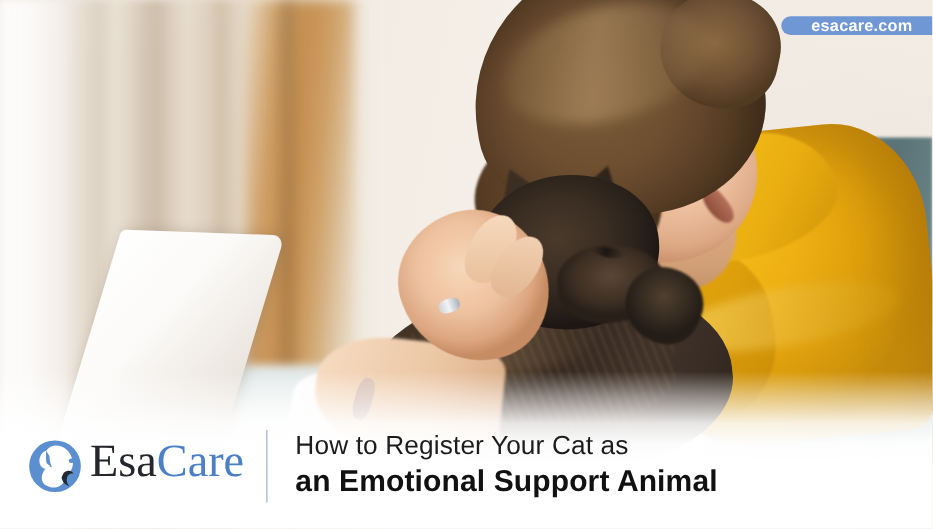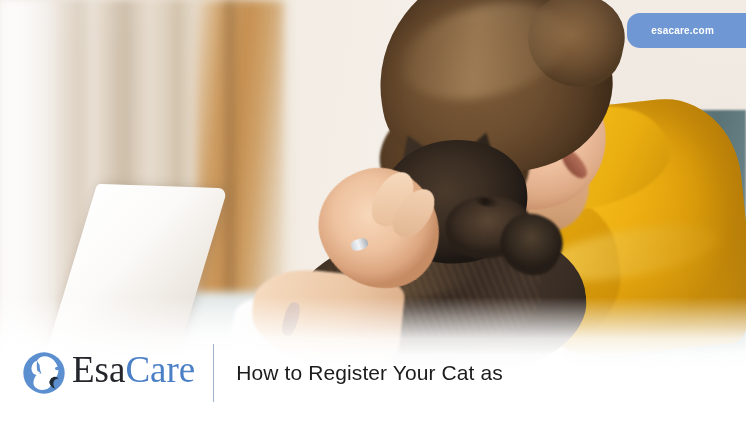--- a/index.html
+++ b/index.html
@@ -372,27 +372,27 @@
       rgba(255,255,255,.88) 33%,
       rgba(255,255,255,.985) 46%,
       #ffffff 58%,
       #ffffff 100%);
     pointer-events:none;
   }
 
   
   .url-badge{
     position:absolute;right:0;top:13px;
-    height:35px;
-    padding:0 32px 0 24px;
+    height:15px;
+    padding:0 16px 0 24px;
     display:flex;align-items:center;
     background:#6f97d3;
     border-radius:13px 0 0 13px;
     color:#ffffff;
-    font-size:10px;font-weight:bold;
+    font-size:13px;font-weight:bold;
     letter-spacing:.2px;
     white-space:nowrap;
   }
 
   
   .footer{
     position:absolute;left:0;bottom:0;
     width:746px;height:100px;
     display:flex;align-items:center;
   }
@@ -530,17 +530,18 @@
       </span>
       <span class="logo-word">
         <span class="logo-esa">Esa</span><span class="logo-care">Care</span>
       </span>
     </div>
 
     <div class="divider"></div>
 
     <div class="title-block">
       <div class="title-line1">How to Register Your Cat as</div>
+      <div class="title-line2">an Emotional Support Animal</div>
     </div>
 
   </div>
 
 </div>
 
 </body></html>

